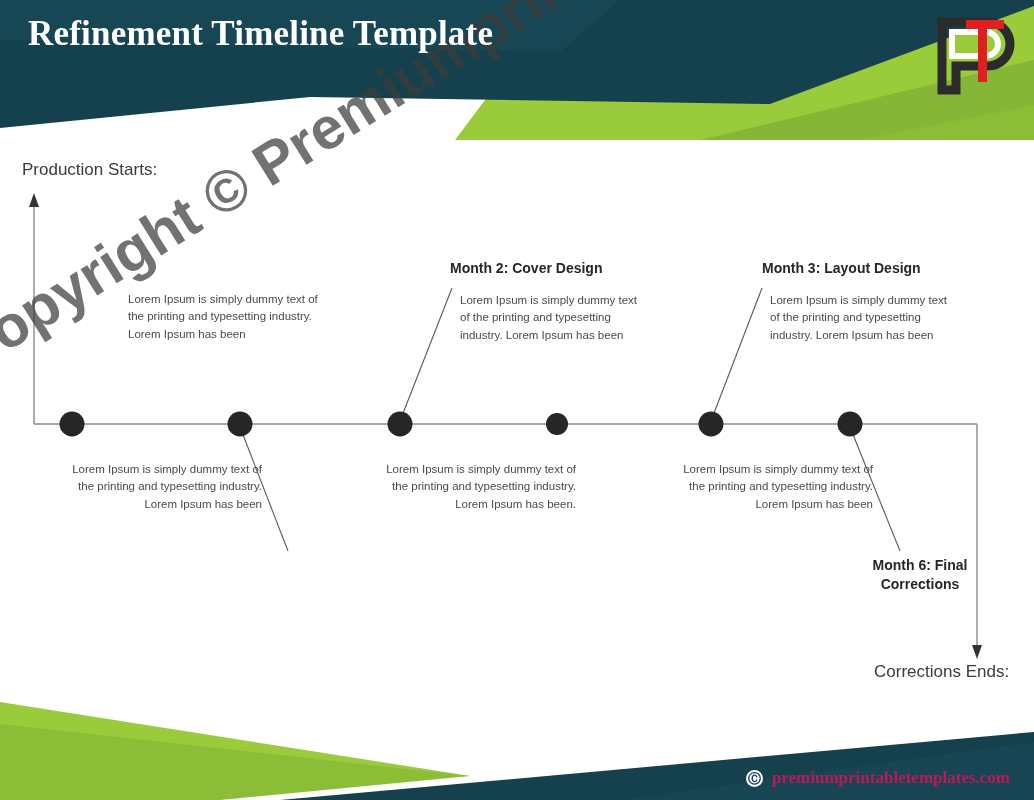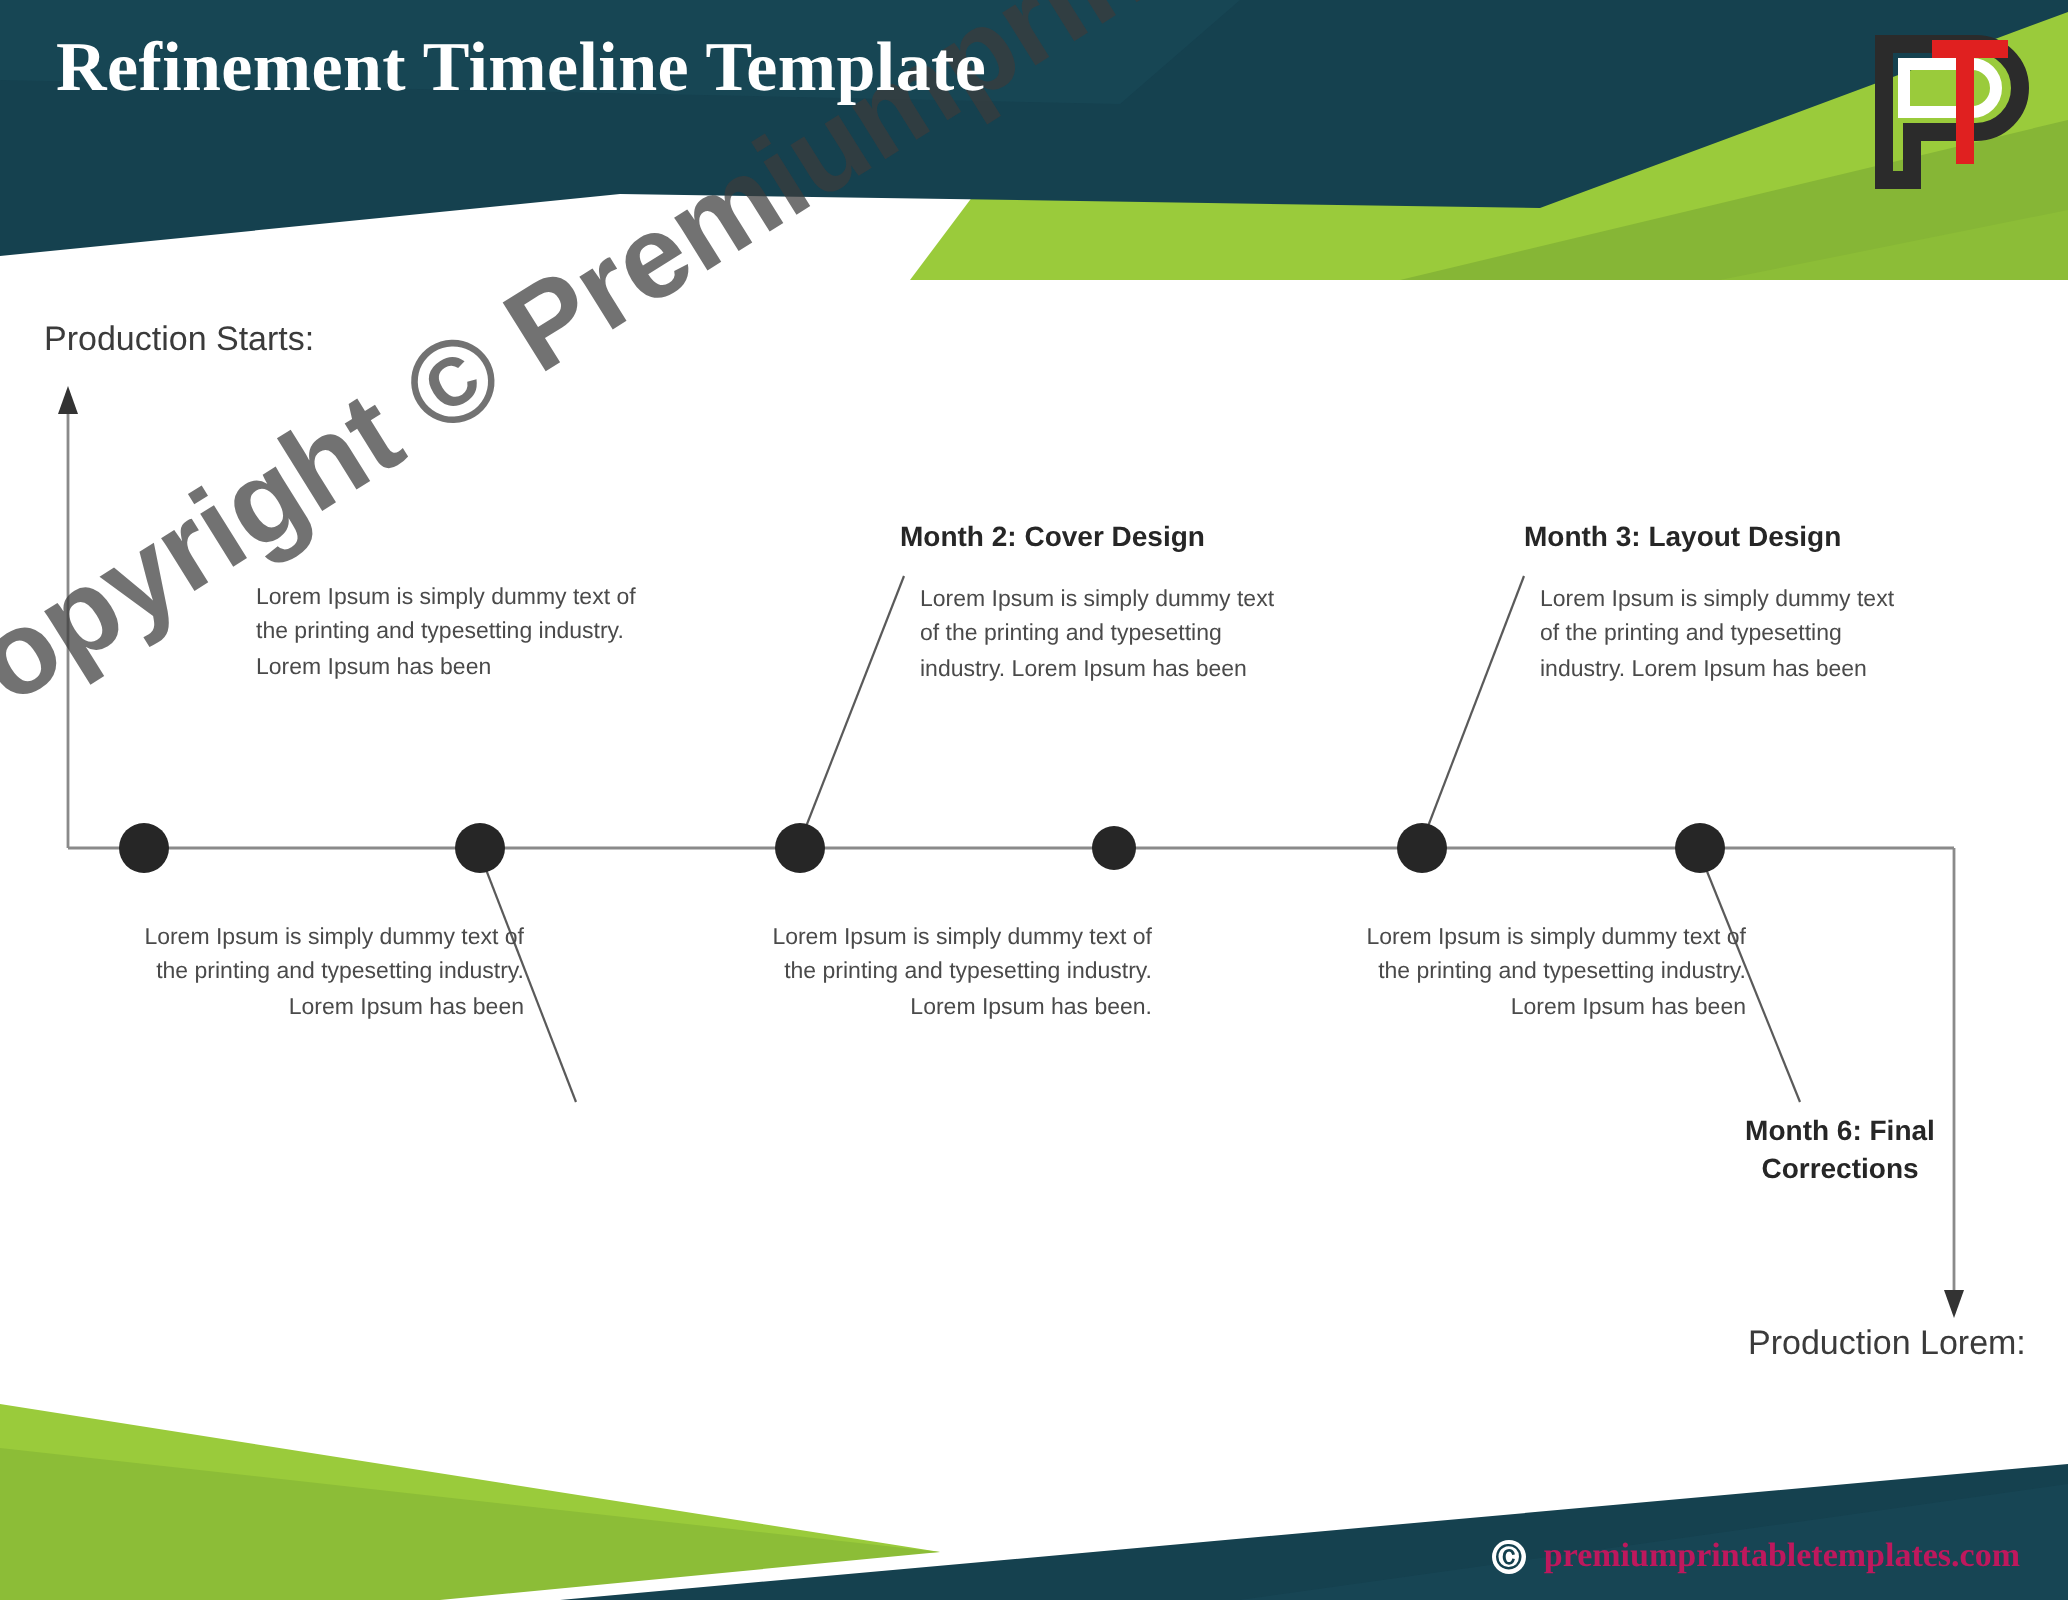--- a/index.html
+++ b/index.html
@@ -159,21 +159,21 @@
   <div id="m3-title" class="lbl milestone-title ta-left">Month 3: Layout Design</div>
   <div id="m3-body" class="lbl body-text ta-left">Lorem Ipsum is simply dummy text of the printing and typesetting industry. Lorem Ipsum has been</div>
 
   <div id="m4-body" class="lbl body-text ta-right">Lorem Ipsum is simply dummy text of the printing and typesetting industry. Lorem Ipsum has been</div>
 
   <div id="m5-body" class="lbl body-text ta-right">Lorem Ipsum is simply dummy text of the printing and typesetting industry. Lorem Ipsum has been.</div>
 
   <div id="m6-body" class="lbl body-text ta-right">Lorem Ipsum is simply dummy text of the printing and typesetting industry. Lorem Ipsum has been</div>
   <div id="m6-title" class="lbl milestone-title ta-left">Month 6: Final Corrections</div>
 
-  <div id="production-ends" class="lbl edge-label">Production Lorem:</div>
+  <div id="production-ends" class="lbl edge-label">Corrections Ends:</div>
 
   <div id="watermark-diag">Copyright © Premiumprintabletemplates.com</div>
 
   <svg id="footer-band" class="band" viewBox="0 0 1034 110" preserveAspectRatio="none">
     <polygon points="0,12 470,86 0,110" fill="#9acb3b"></polygon>
     <polygon points="0,34 470,86 220,110 0,110" fill="#8cbd37"></polygon>
     <polygon points="1034,42 1034,110 280,110" fill="#15414f"></polygon>
     <polygon points="1034,52 1034,110 620,110" fill="#1a4a59" opacity="0.5"></polygon>
   </svg>
 

